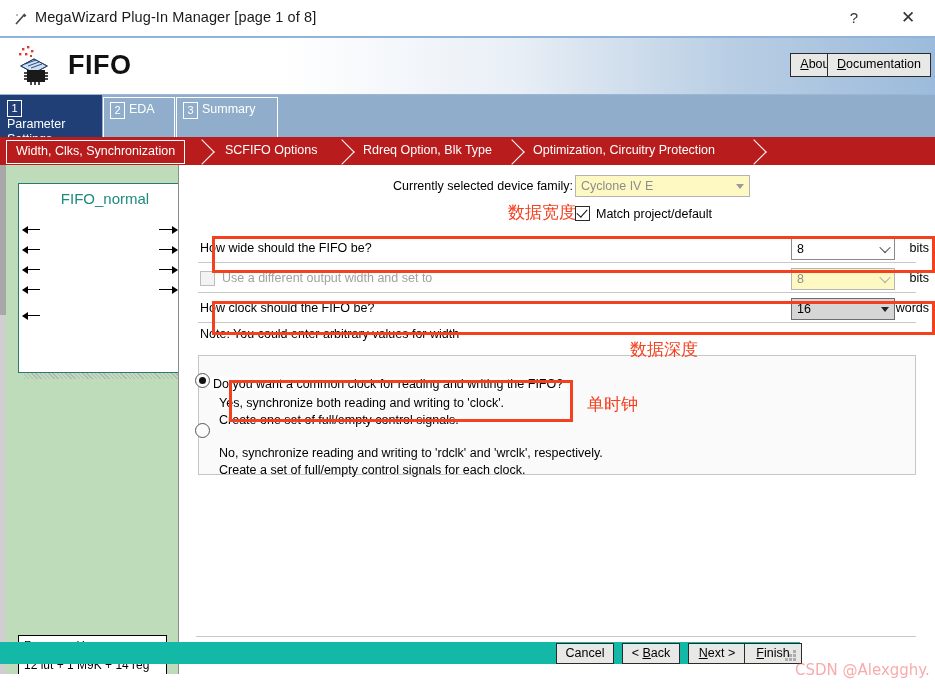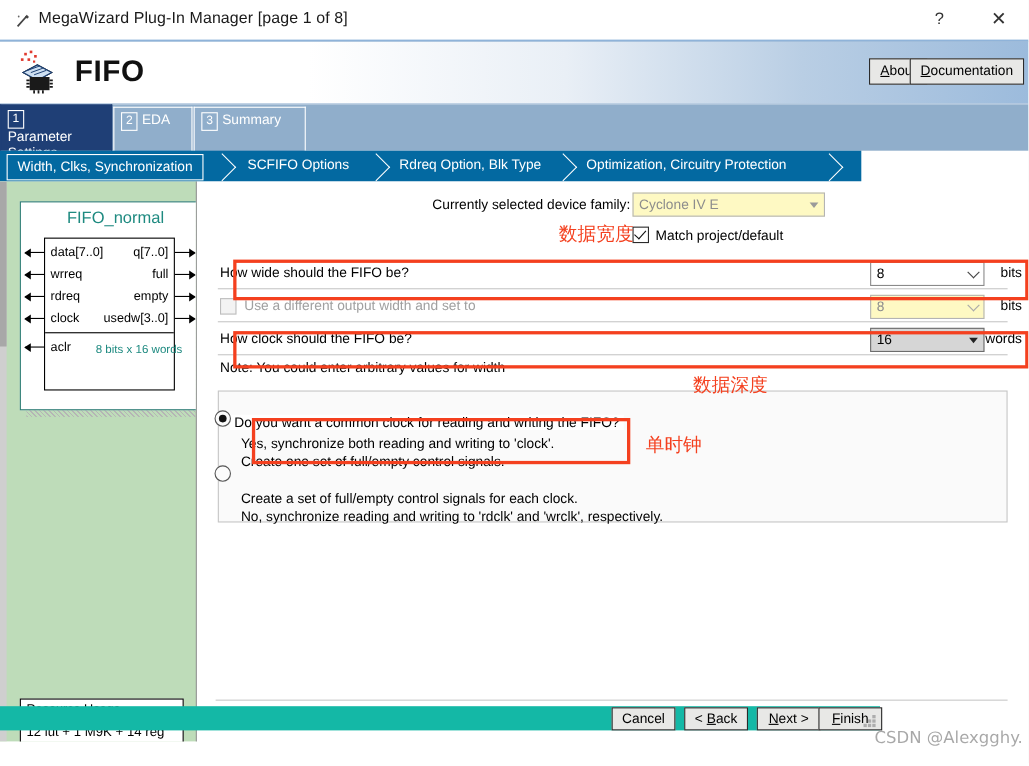--- a/index.html
+++ b/index.html
@@ -71,21 +71,21 @@
   .tab.active{background:#1f3f76;border-color:#1f3f76;color:#ffffff;top:0;height:42px;}
   .tab .num{
     display:inline-block;border:1px solid #ffffff;width:13px;height:15px;
     line-height:14px;text-align:center;font-size:11px;margin-right:4px;
     vertical-align:top;
   }
   .tab .lbl{display:inline-block;vertical-align:top;line-height:15px;max-width:90px;}
 
   
   .stepbar{
-    position:absolute;left:0;top:137px;width:783px;height:28px;background:#0369a1;
+    position:absolute;left:0;top:137px;width:935px;height:28px;background:#b91c1c;
   }
   .step{
     position:absolute;top:3px;height:22px;line-height:21px;
     color:#ffffff;font-size:12.5px;white-space:nowrap;cursor:default;
   }
   .step.current{border:1px solid #ffffff;padding:0 9px;left:6px;}
   .chev{
     position:absolute;top:6px;width:17px;height:17px;
     border-top:1.5px solid #ffffff;border-right:1.5px solid #ffffff;
     transform:rotate(45deg);
@@ -212,21 +212,21 @@
     cursor:default;box-sizing:border-box;
   }
   .btn u{text-decoration:underline;}
   #btn-cancel{right:186px;width:58px;}
   #btn-back{right:120px;width:58px;}
   #btn-next{right:54px;width:58px;}
   #btn-finish{right:-2px;width:58px;}
   .grip{position:absolute;right:3px;bottom:2px;width:12px;height:12px;}
   .grip i{position:absolute;width:3px;height:3px;background:#adadad;}
   .watermark{
-    position:absolute;left:795px;top:661px;font-size:15px;color:#404040;
+    position:absolute;left:795px;top:661px;font-size:15px;color:#ef4444;
     opacity:.45;white-space:nowrap;font-family:"DejaVu Sans",sans-serif;
     pointer-events:none;
   }
 </style>
 </head>
 <body>
 
 <div class="win">
 
   <div class="titlebar">
@@ -307,33 +307,20 @@
 
   <div class="leftpane">
     <div class="lp-scroll">
         <div class="thumb"></div>
       </div>
 
     <div class="symbol-shadow"></div>
     <div class="symbol">
       <div class="symbol-title">FIFO_normal</div>
 
-      <div class="sym-box">
-        <div class="sym-div"></div>
-        <div class="pin l" style="top:7px;">data[7..0]</div>
-        <div class="pin l" style="top:27px;">wrreq</div>
-        <div class="pin l" style="top:47px;">rdreq</div>
-        <div class="pin l" style="top:67px;">clock</div>
-        <div class="pin l" style="top:93px;">aclr</div>
-        <div class="pin r" style="top:7px;">q[7..0]</div>
-        <div class="pin r" style="top:27px;">full</div>
-        <div class="pin r" style="top:47px;">empty</div>
-        <div class="pin r" style="top:67px;">usedw[3..0]</div>
-        <div class="note-words">8 bits x 16 words</div>
-      </div>
 
       <div class="arrow left" style="left:4px;top:45px;width:17px;"></div>
       <div class="arrow left" style="left:4px;top:65px;width:17px;"></div>
       <div class="arrow left" style="left:4px;top:85px;width:17px;"></div>
       <div class="arrow left" style="left:4px;top:105px;width:17px;"></div>
       <div class="arrow left" style="left:4px;top:131px;width:17px;"></div>
       <div class="arrow right" style="left:140px;top:45px;width:18px;"></div>
       <div class="arrow right" style="left:140px;top:65px;width:18px;"></div>
       <div class="arrow right" style="left:140px;top:85px;width:18px;"></div>
       <div class="arrow right" style="left:140px;top:105px;width:18px;"></div>
@@ -412,22 +399,22 @@
         </div>
       <div class="rd-lines">
         <div>Yes, synchronize both reading and writing to 'clock'.</div>
         <div>Create one set of full/empty control signals.</div>
       </div>
     </div>
 
     <div class="radio-row" style="top:255px;">
       <div class="rd"></div>
       <div class="rd-lines">
+        <div>No, synchronize reading and writing to 'rdclk' and 'wrclk', respectively.</div>
         <div>Create a set of full/empty control signals for each clock.</div>
-        <div>No, synchronize reading and writing to 'rdclk' and 'wrclk', respectively.</div>
       </div>
     </div>
   </div>
 
   <div class="redbox" style="left:212px;top:236px;width:723px;height:37px;"></div>
   <div class="redbox" style="left:212px;top:301px;width:723px;height:34px;"></div>
   <div class="redbox" style="left:229px;top:380px;width:344px;height:42px;"></div>
 
   <div class="cn" style="left:508px;top:201px;">数据宽度</div>
   <div class="cn" style="left:630px;top:338px;">数据深度</div>

